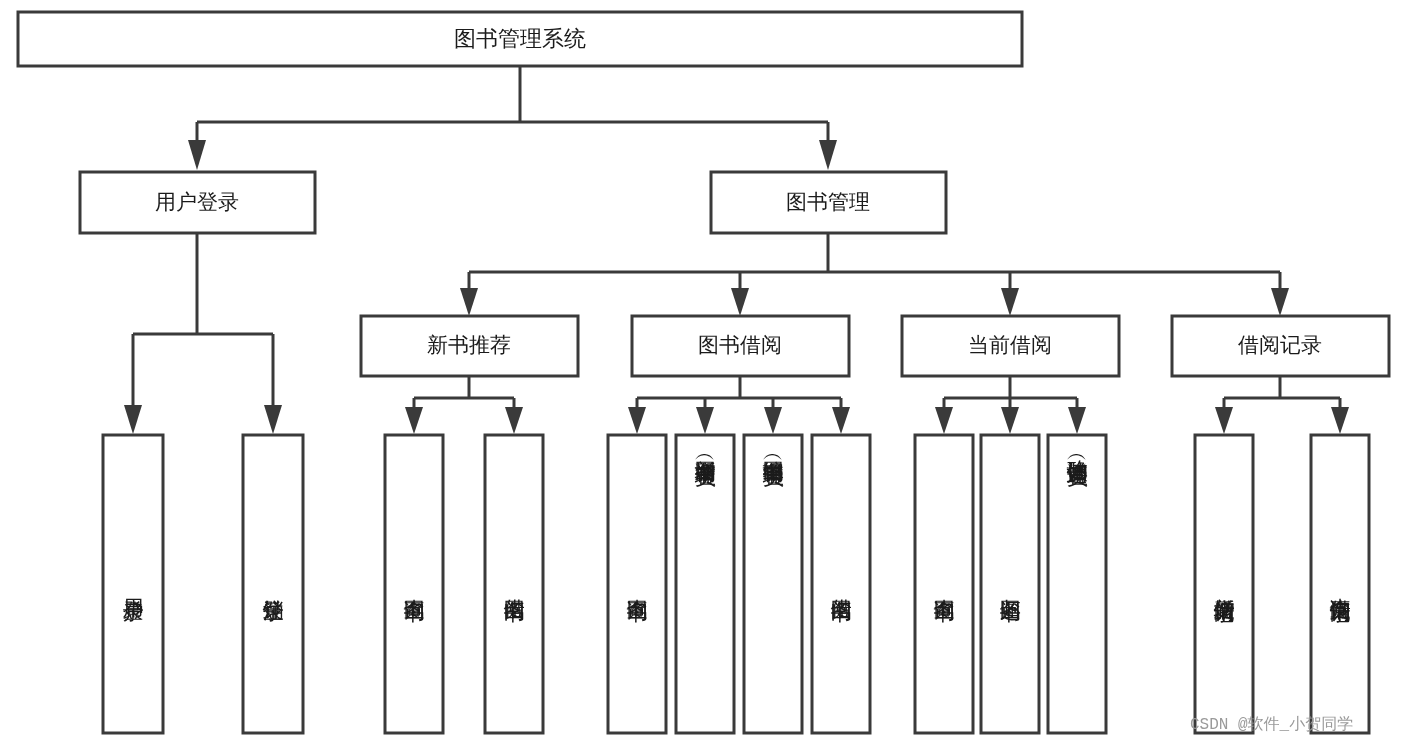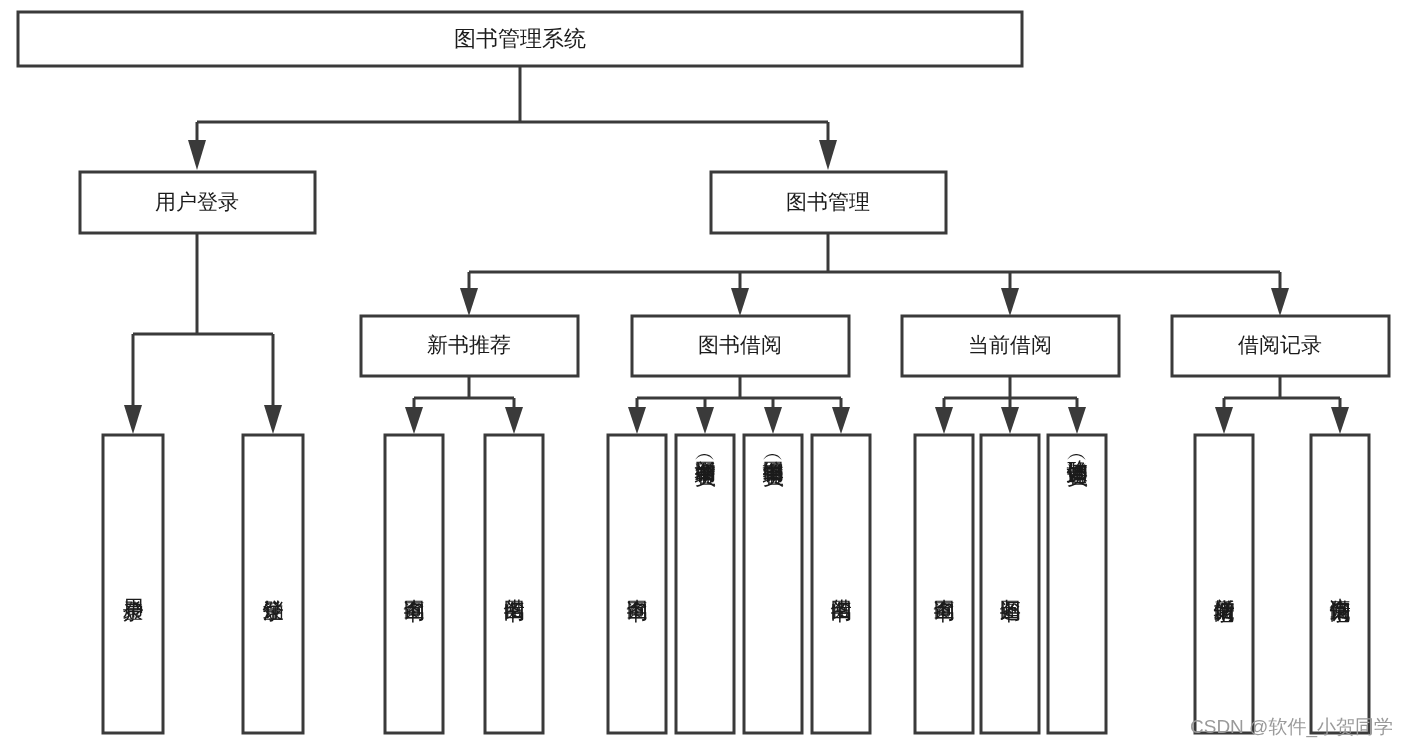--- a/index.html
+++ b/index.html
@@ -68,22 +68,22 @@
     line-height: 1.08;
     color: #1b1b1b;
     letter-spacing: 1px;
     white-space: nowrap;
     pointer-events: none;
   }
   .watermark {
     position: absolute;
     left: 1190px;
     top: 714px;
-    font-family: Liberation Sans, sans-serif;
-    font-size: 19px;
+    font-family: Liberation Mono, monospace;
+    font-size: 16px;
     color: #9a9a9a;
     white-space: nowrap;
   }
 </style>
 </head>
 <body>
 
 <div id="diagram-root">
 
   <svg id="tree-svg" viewBox="0 0 1405 747">

